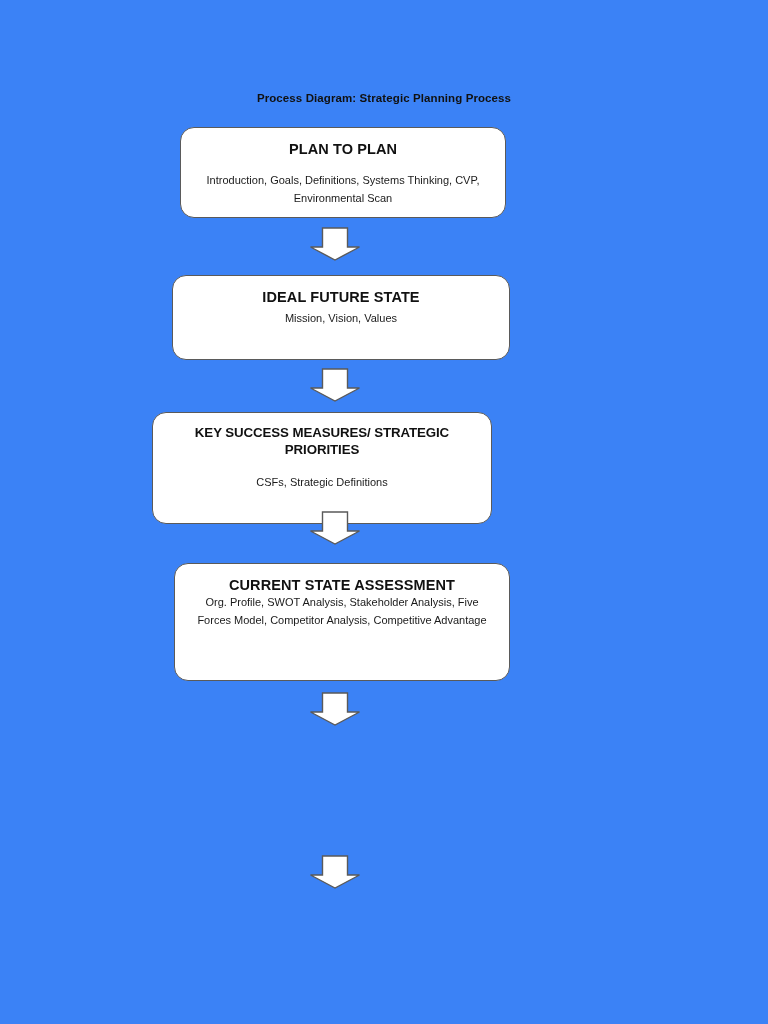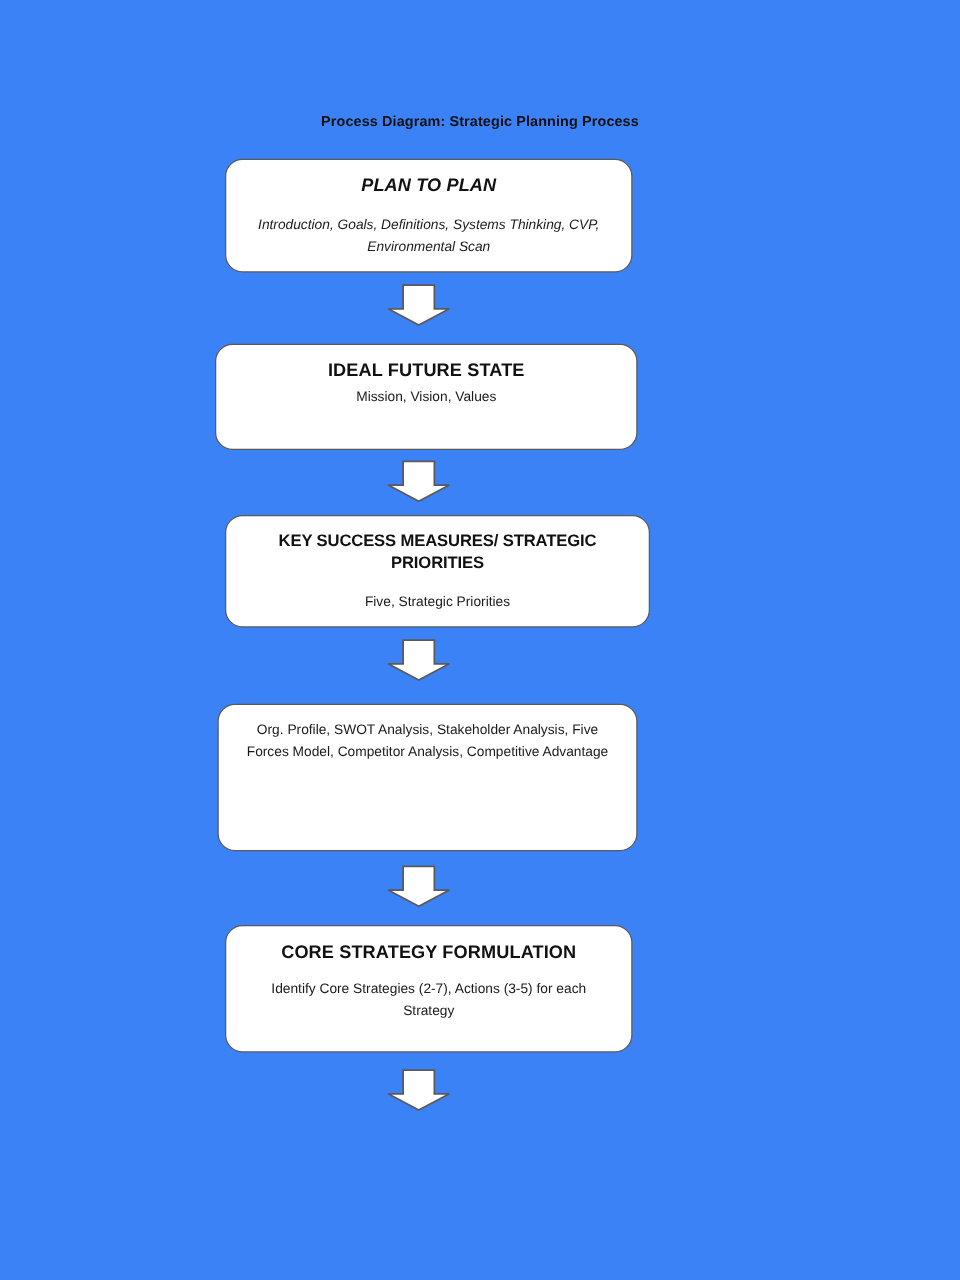--- a/index.html
+++ b/index.html
@@ -66,23 +66,23 @@
     font-size: 11px;
     color: #1a1a1a;
     text-align: center;
     line-height: 1.62;
     width: 100%;
     padding: 0 16px;
     margin-top: 14px;
   }
 
   
-  #box-plan-to-plan        { left: 180px; top: 127px; width: 326px; height: 91px; font-style: italic; }
+  #box-plan-to-plan        { left: 180px; top: 127px; width: 326px; height: 91px; }
   #box-ideal-future-state  { left: 172px; top: 275px; width: 338px; height: 85px; }
-  #box-key-success         { left: 180px; top: 412px; width: 340px; height: 90px; }
+  #box-key-success         { left: 152px; top: 412px; width: 340px; height: 112px; }
   #box-current-state       { left: 174px; top: 563px; width: 336px; height: 118px; }
   #box-core-strategy       { left: 180px; top: 740px; width: 326px; height: 102px; }
 
   #box-ideal-future-state .box-body { margin-top: 4px; }
   #box-key-success .box-body { margin-top: 16px; }
   #box-key-success .box-heading { padding: 0 6px; }
   #box-current-state .box-body { margin-top: 0; padding: 0 22px; }
   #box-core-strategy .box-body { margin-top: 12px; padding: 0 20px; }
 
   
@@ -123,43 +123,40 @@
   </div>
 
   <div class="flow-arrow" id="arrow-2">
     <svg viewBox="0 0 52 34" xmlns="http://www.w3.org/2000/svg">
       <path d="M 13.5 1 L 38.5 1 L 38.5 20 L 50.5 20 L 26 33 L 1.5 20 L 13.5 20 Z" fill="#ffffff" stroke="#5a5a5a" stroke-width="1.4" stroke-linejoin="miter"></path>
     </svg>
   </div>
 
   <div class="flow-box" id="box-key-success">
     <div class="box-heading tight">KEY SUCCESS MEASURES/ STRATEGIC PRIORITIES</div>
-    <div class="box-body">Five, Strategic Priorities</div>
+    <div class="box-body">CSFs, Strategic Definitions</div>
   </div>
 
   <div class="flow-arrow" id="arrow-3">
     <svg viewBox="0 0 52 34" xmlns="http://www.w3.org/2000/svg">
       <path d="M 13.5 1 L 38.5 1 L 38.5 20 L 50.5 20 L 26 33 L 1.5 20 L 13.5 20 Z" fill="#ffffff" stroke="#5a5a5a" stroke-width="1.4" stroke-linejoin="miter"></path>
     </svg>
   </div>
 
   <div class="flow-box" id="box-current-state">
+    <div class="box-heading">CURRENT STATE ASSESSMENT</div>
     <div class="box-body">Org. Profile, SWOT Analysis, Stakeholder Analysis, Five Forces Model, Competitor Analysis, Competitive Advantage</div>
   </div>
 
   <div class="flow-arrow" id="arrow-4">
     <svg viewBox="0 0 52 34" xmlns="http://www.w3.org/2000/svg">
       <path d="M 13.5 1 L 38.5 1 L 38.5 20 L 50.5 20 L 26 33 L 1.5 20 L 13.5 20 Z" fill="#ffffff" stroke="#5a5a5a" stroke-width="1.4" stroke-linejoin="miter"></path>
     </svg>
   </div>
 
-  <div class="flow-box" id="box-core-strategy">
-    <div class="box-heading">CORE STRATEGY FORMULATION</div>
-    <div class="box-body">Identify Core Strategies (2-7), Actions (3-5) for each Strategy</div>
-  </div>
 
   <div class="flow-arrow" id="arrow-5">
     <svg viewBox="0 0 52 34" xmlns="http://www.w3.org/2000/svg">
       <path d="M 13.5 1 L 38.5 1 L 38.5 20 L 50.5 20 L 26 33 L 1.5 20 L 13.5 20 Z" fill="#ffffff" stroke="#5a5a5a" stroke-width="1.4" stroke-linejoin="miter"></path>
     </svg>
   </div>
 
 </div>
 
 </body></html>

